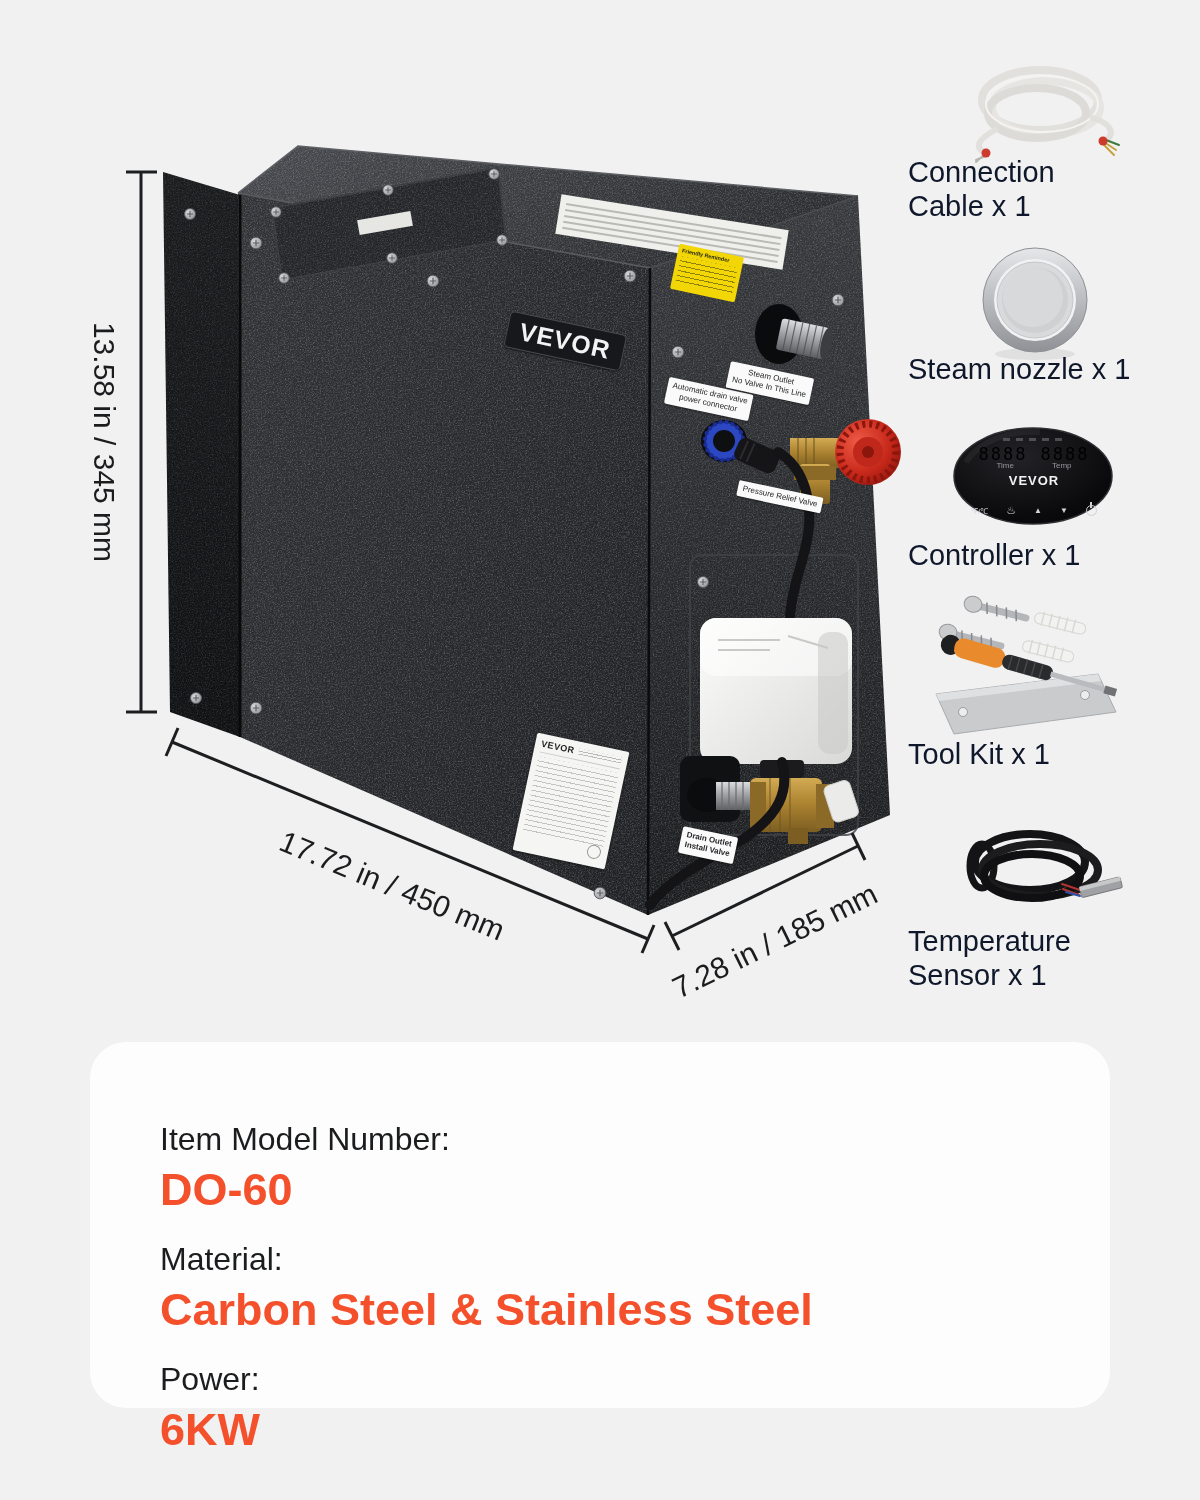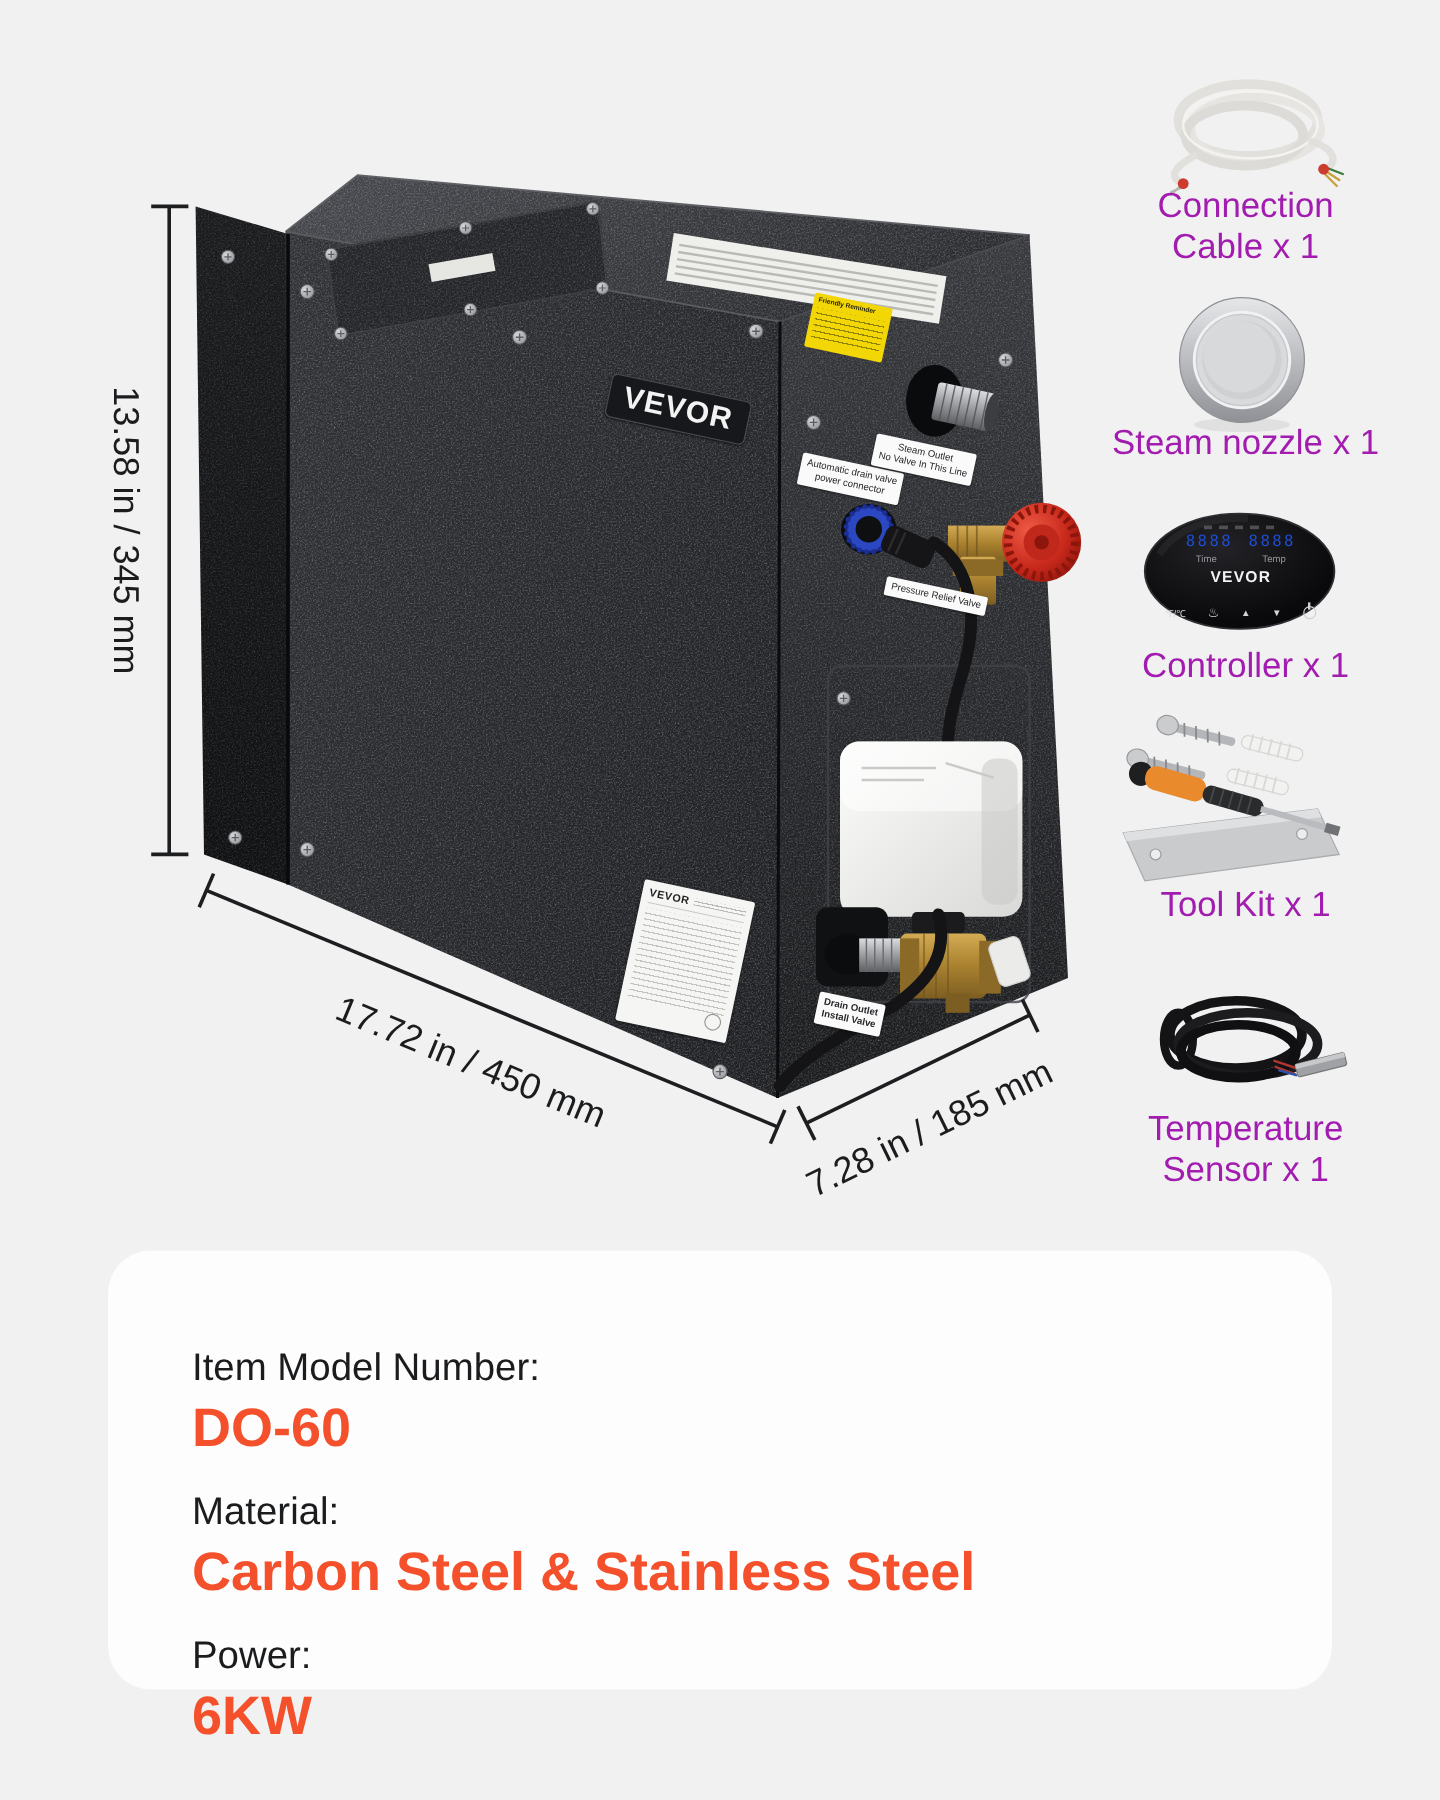--- a/index.html
+++ b/index.html
@@ -35,35 +35,35 @@
   .specplate .hd i{flex:1;height:6px;background:repeating-linear-gradient(to bottom,transparent 0 2px,#b9b9b6 2px 3px);}
   .specplate .bd{margin-top:4px;height:78px;
           background:repeating-linear-gradient(to bottom,transparent 0 4px,#c3c3c0 4px 5px);}
   .specplate .stamp{position:absolute;right:7px;bottom:8px;width:12px;height:12px;border:1.5px solid #9a9a97;border-radius:50%;}
 
   
   .ctrl{position:absolute;left:955px;top:429px;width:158px;height:95px;}
   .ctrl-inds{position:absolute;left:50%;top:9px;transform:translateX(-50%);width:62px;height:3px;opacity:.55;
           background:repeating-linear-gradient(90deg,#7a7b7e 0 7px,transparent 7px 13px);}
   .ctrl-displays{position:absolute;top:15px;left:0;right:0;display:flex;justify-content:center;gap:13px;
-          font-family:"DejaVu Sans Mono",monospace;font-size:13px;color:#1d4ed8;letter-spacing:2px;}
+          font-family:"DejaVu Sans Mono",monospace;font-size:17px;color:#000000;letter-spacing:2px;}
   .ctrl-sub{position:absolute;top:32px;left:0;right:0;display:flex;justify-content:center;gap:38px;
           font-size:8px;color:#96979a;text-align:right;}
   .ctrl-brand{position:absolute;top:44px;left:0;right:0;text-align:center;font-size:13px;font-weight:bold;
           color:#f2f2f3;letter-spacing:1px;}
   .ctrl-icons{position:absolute;bottom:7px;left:16px;right:16px;display:flex;justify-content:space-between;
           align-items:center;color:#d4d5d7;}
   .ctrl-icons .unit{font-size:8px;}
   .ctrl-icons .steam{font-size:11px;}
   .ctrl-icons .arr{font-size:8px;}
   .pwr{width:9px;height:9px;border:1.5px solid #d0d1d3;border-radius:50%;position:relative;display:inline-block;}
   .pwr i{position:absolute;left:50%;top:-4px;width:2px;height:6px;background:#d0d1d3;transform:translateX(-50%);}
 
   
-  .acc-label{position:absolute;width:260px;text-align:center;font-size:29px;line-height:1.18;color:#a21caf;}
+  .acc-label{position:absolute;width:260px;text-align:left;font-size:29px;line-height:1.18;color:#0f172a;}
 
   
   .panel{position:absolute;left:90px;top:1042px;width:1020px;height:366px;background:#FDFDFE;border-radius:36px;}
   .spec-col{position:absolute;top:54px;}
   .spec-col.left{left:70px;}
   .spec-col.right{left:655px;}
   .spec-pair{margin-bottom:18px;}
   .spec-label{font-size:32px;color:#1B1C1E;margin-top:25px;}
   .spec-value{font-size:45px;font-weight:bold;color:#F4502B;margin-top:6px;}
 </style>

